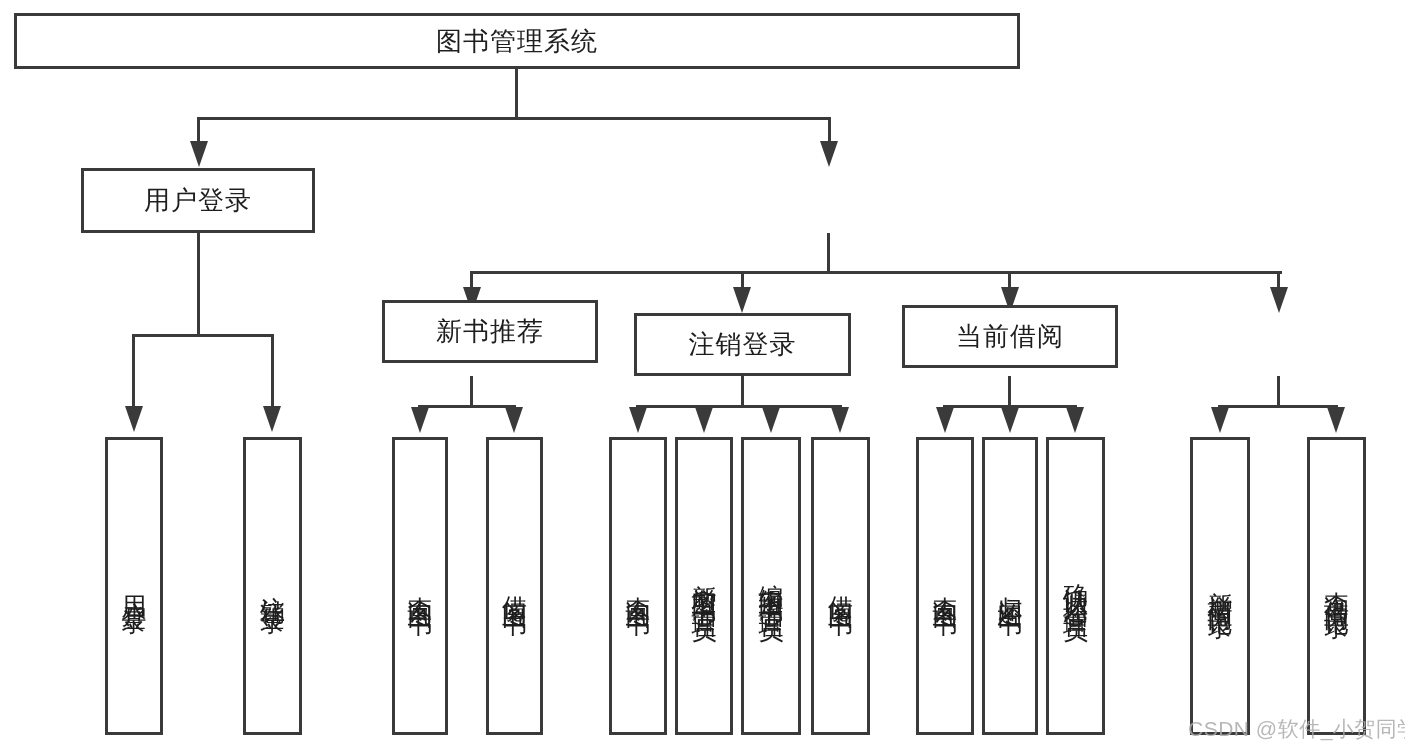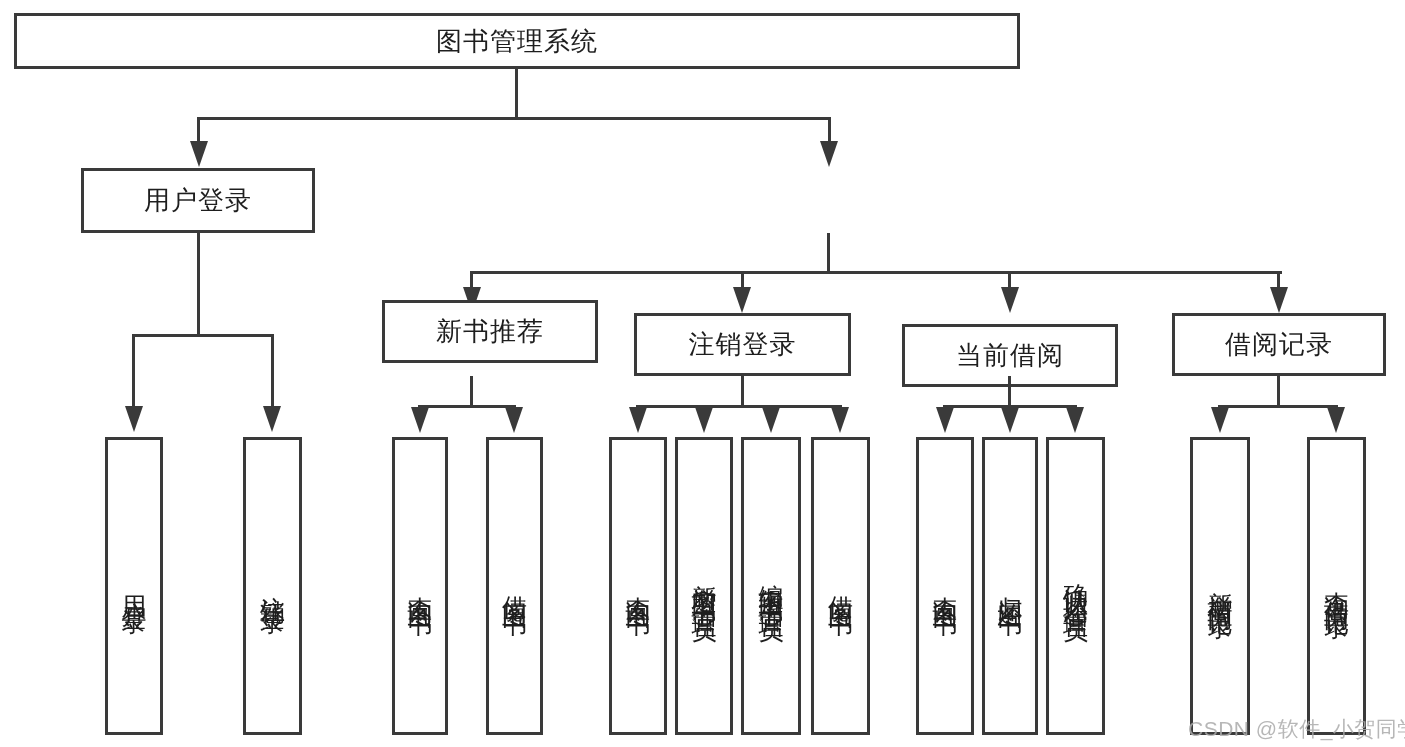--- a/index.html
+++ b/index.html
@@ -79,25 +79,22 @@
     <div class="ln" style="left:1277px;top:271px;width:3px;height:20px;"></div>
     <div class="ah" style="left:1270px;top:287px;"></div>
   </div>
 
   <div class="bx hd" style="left:364px;top:300px;width:216px;height:63px;margin-left:18px;">
     <span>新书推荐</span>
   </div>
   <div class="bx hd" style="left:634px;top:313px;width:217px;height:63px;">
     <span>注销登录</span>
   </div>
-  <div class="bx hd" style="left:902px;top:324px;width:216px;height:63px;">
+  <div class="bx hd" style="left:902px;top:305px;width:216px;height:63px;">
     <span>当前借阅</span>
-  </div>
-  <div class="bx hd" style="left:1172px;top:313px;width:214px;height:63px;">
-    <span>借阅记录</span>
   </div>
 
   <div>
     <div class="ln" style="left:470px;top:376px;width:3px;height:31px;"></div>
     <div class="ln" style="left:418px;top:405px;width:98px;height:3px;"></div>
     <div class="ah" style="left:411px;top:407px;"></div>
     <div class="ah" style="left:505px;top:407px;"></div>
   </div>
 
   <div>

